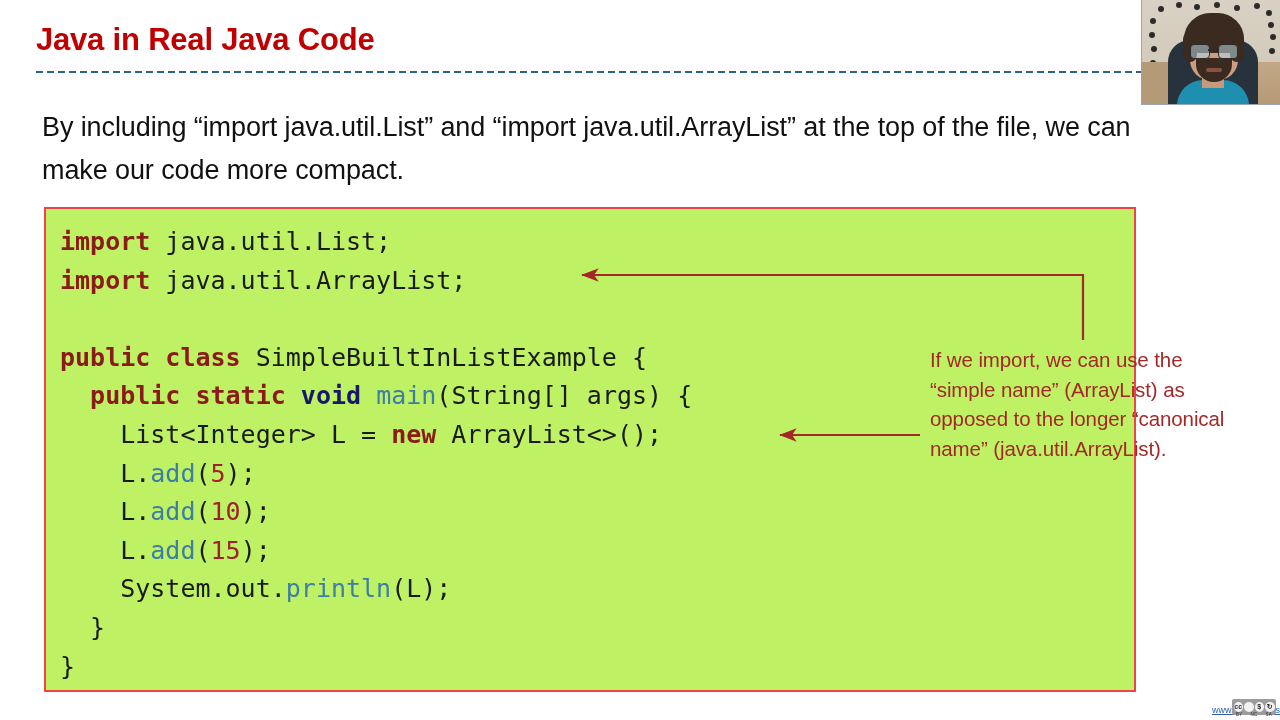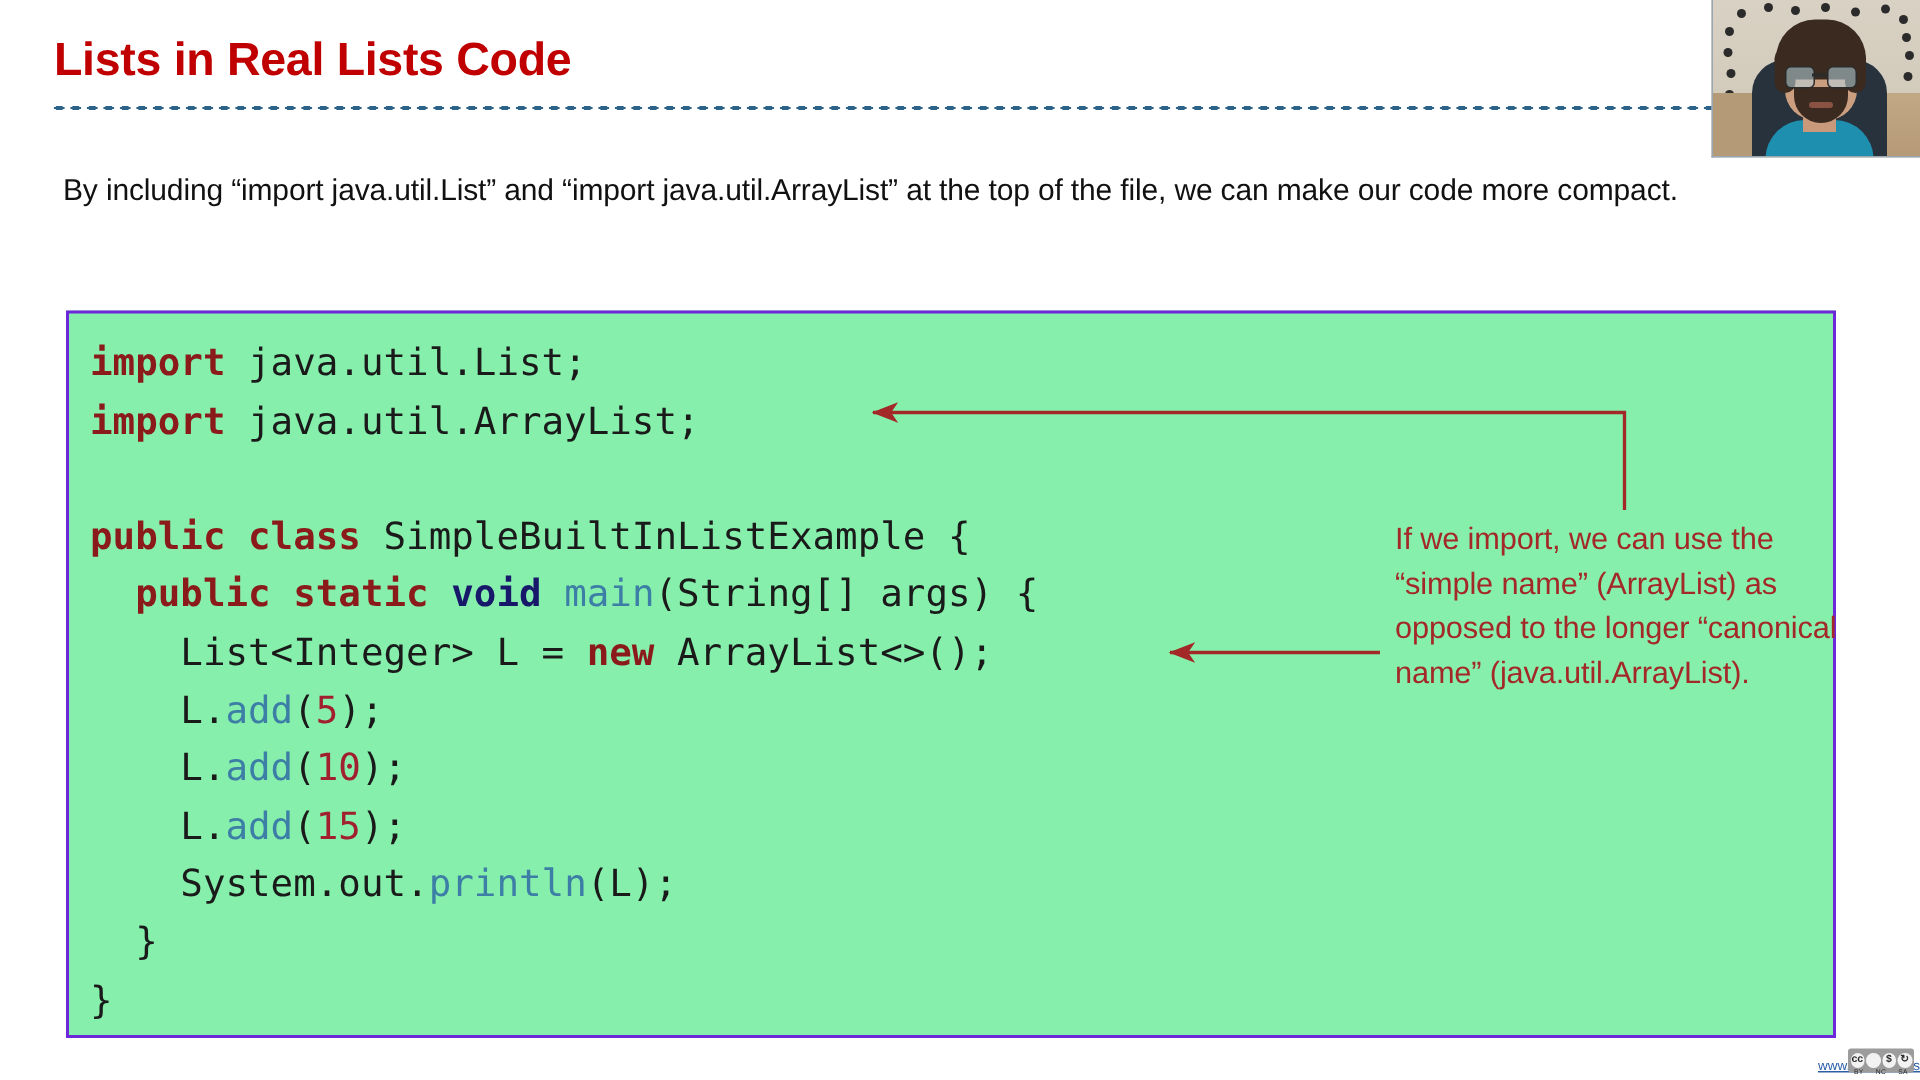--- a/index.html
+++ b/index.html
@@ -40,36 +40,36 @@
     background-repeat: repeat-x;
     background-position: 0 0;
   }
 
   
   .intro {
     position: absolute;
     left: 42px;
     top: 106px;
     width: 1160px;
-    font-size: 20px;
+    font-size: 27px;
     line-height: 43px;
     color: #111111;
     letter-spacing: -0.1px;
   }
 
   
   .code-box {
     position: absolute;
     left: 44px;
     top: 207px;
-    width: 1180px;
+    width: 1092px;
     height: 485px;
     box-sizing: border-box;
-    background: #86efac;
-    border: 2px solid #6d28d9;
+    background: #bef264;
+    border: 2px solid #ef4444;
   }
   .code-text {
     position: absolute;
     left: 14px;
     top: 14px;
     margin: 0;
     font-family: "DejaVu Sans Mono", monospace;
     font-size: 25px;
     line-height: 38.6px;
     color: #1A1A1A;
@@ -232,21 +232,21 @@
     display: flex;
     justify-content: space-around;
     font-size: 4.5px;
     color: #2b2b2b;
     letter-spacing: 0.2px;
   }
 </style>
 </head>
 <body>
 
-<div class="slide-title">Lists in Real Lists Code</div>
+<div class="slide-title">Java in Real Java Code</div>
 
 <div class="title-rule"></div>
 
 <div class="intro">By including “import java.util.List” and “import java.util.ArrayList” at the top of the file, we can make our code more compact.</div>
 
 <div class="code-box">
   <pre class="code-text" id="code-text"><span class="k">import</span><span> java.util.List;</span>
 <span class="k">import</span><span> java.util.ArrayList;</span>
 <span></span>
 <span class="k">public class</span><span> SimpleBuiltInListExample {</span>

